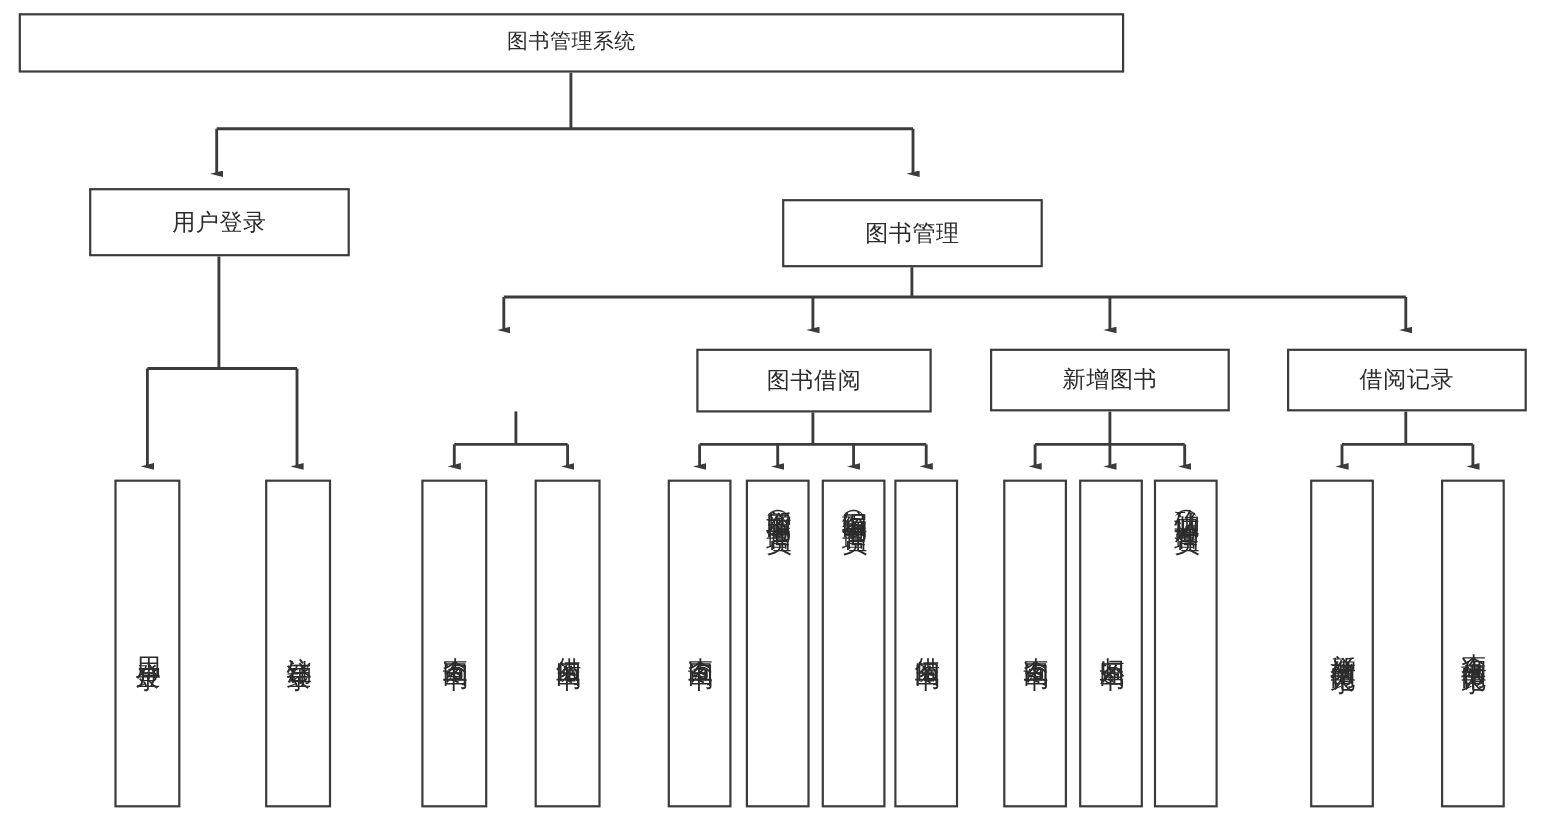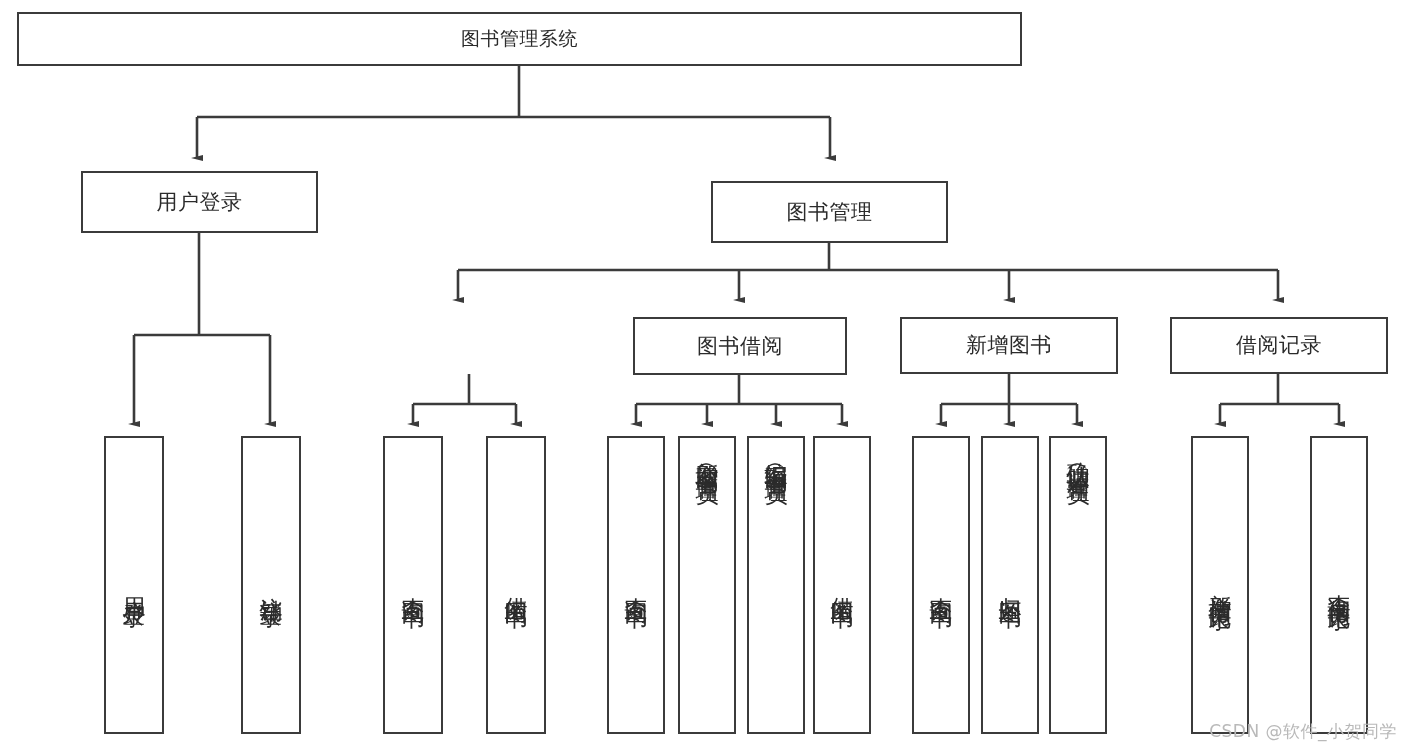--- a/index.html
+++ b/index.html
@@ -169,15 +169,14 @@
     <span class="label">确认归还（管理员）</span>
   </div>
 
   <div class="node vert center" style="left:1191px;top:436px;width:58px;height:298px;">
     <span class="label">新增借阅记录</span>
   </div>
   <div class="node vert center" style="left:1310px;top:436px;width:58px;height:298px;">
     <span class="label">查询借阅记录</span>
   </div>
 
-  <div class="watermark">CSDN @软件_小贺同学</div>
 
 </div>
 
 </body></html>

